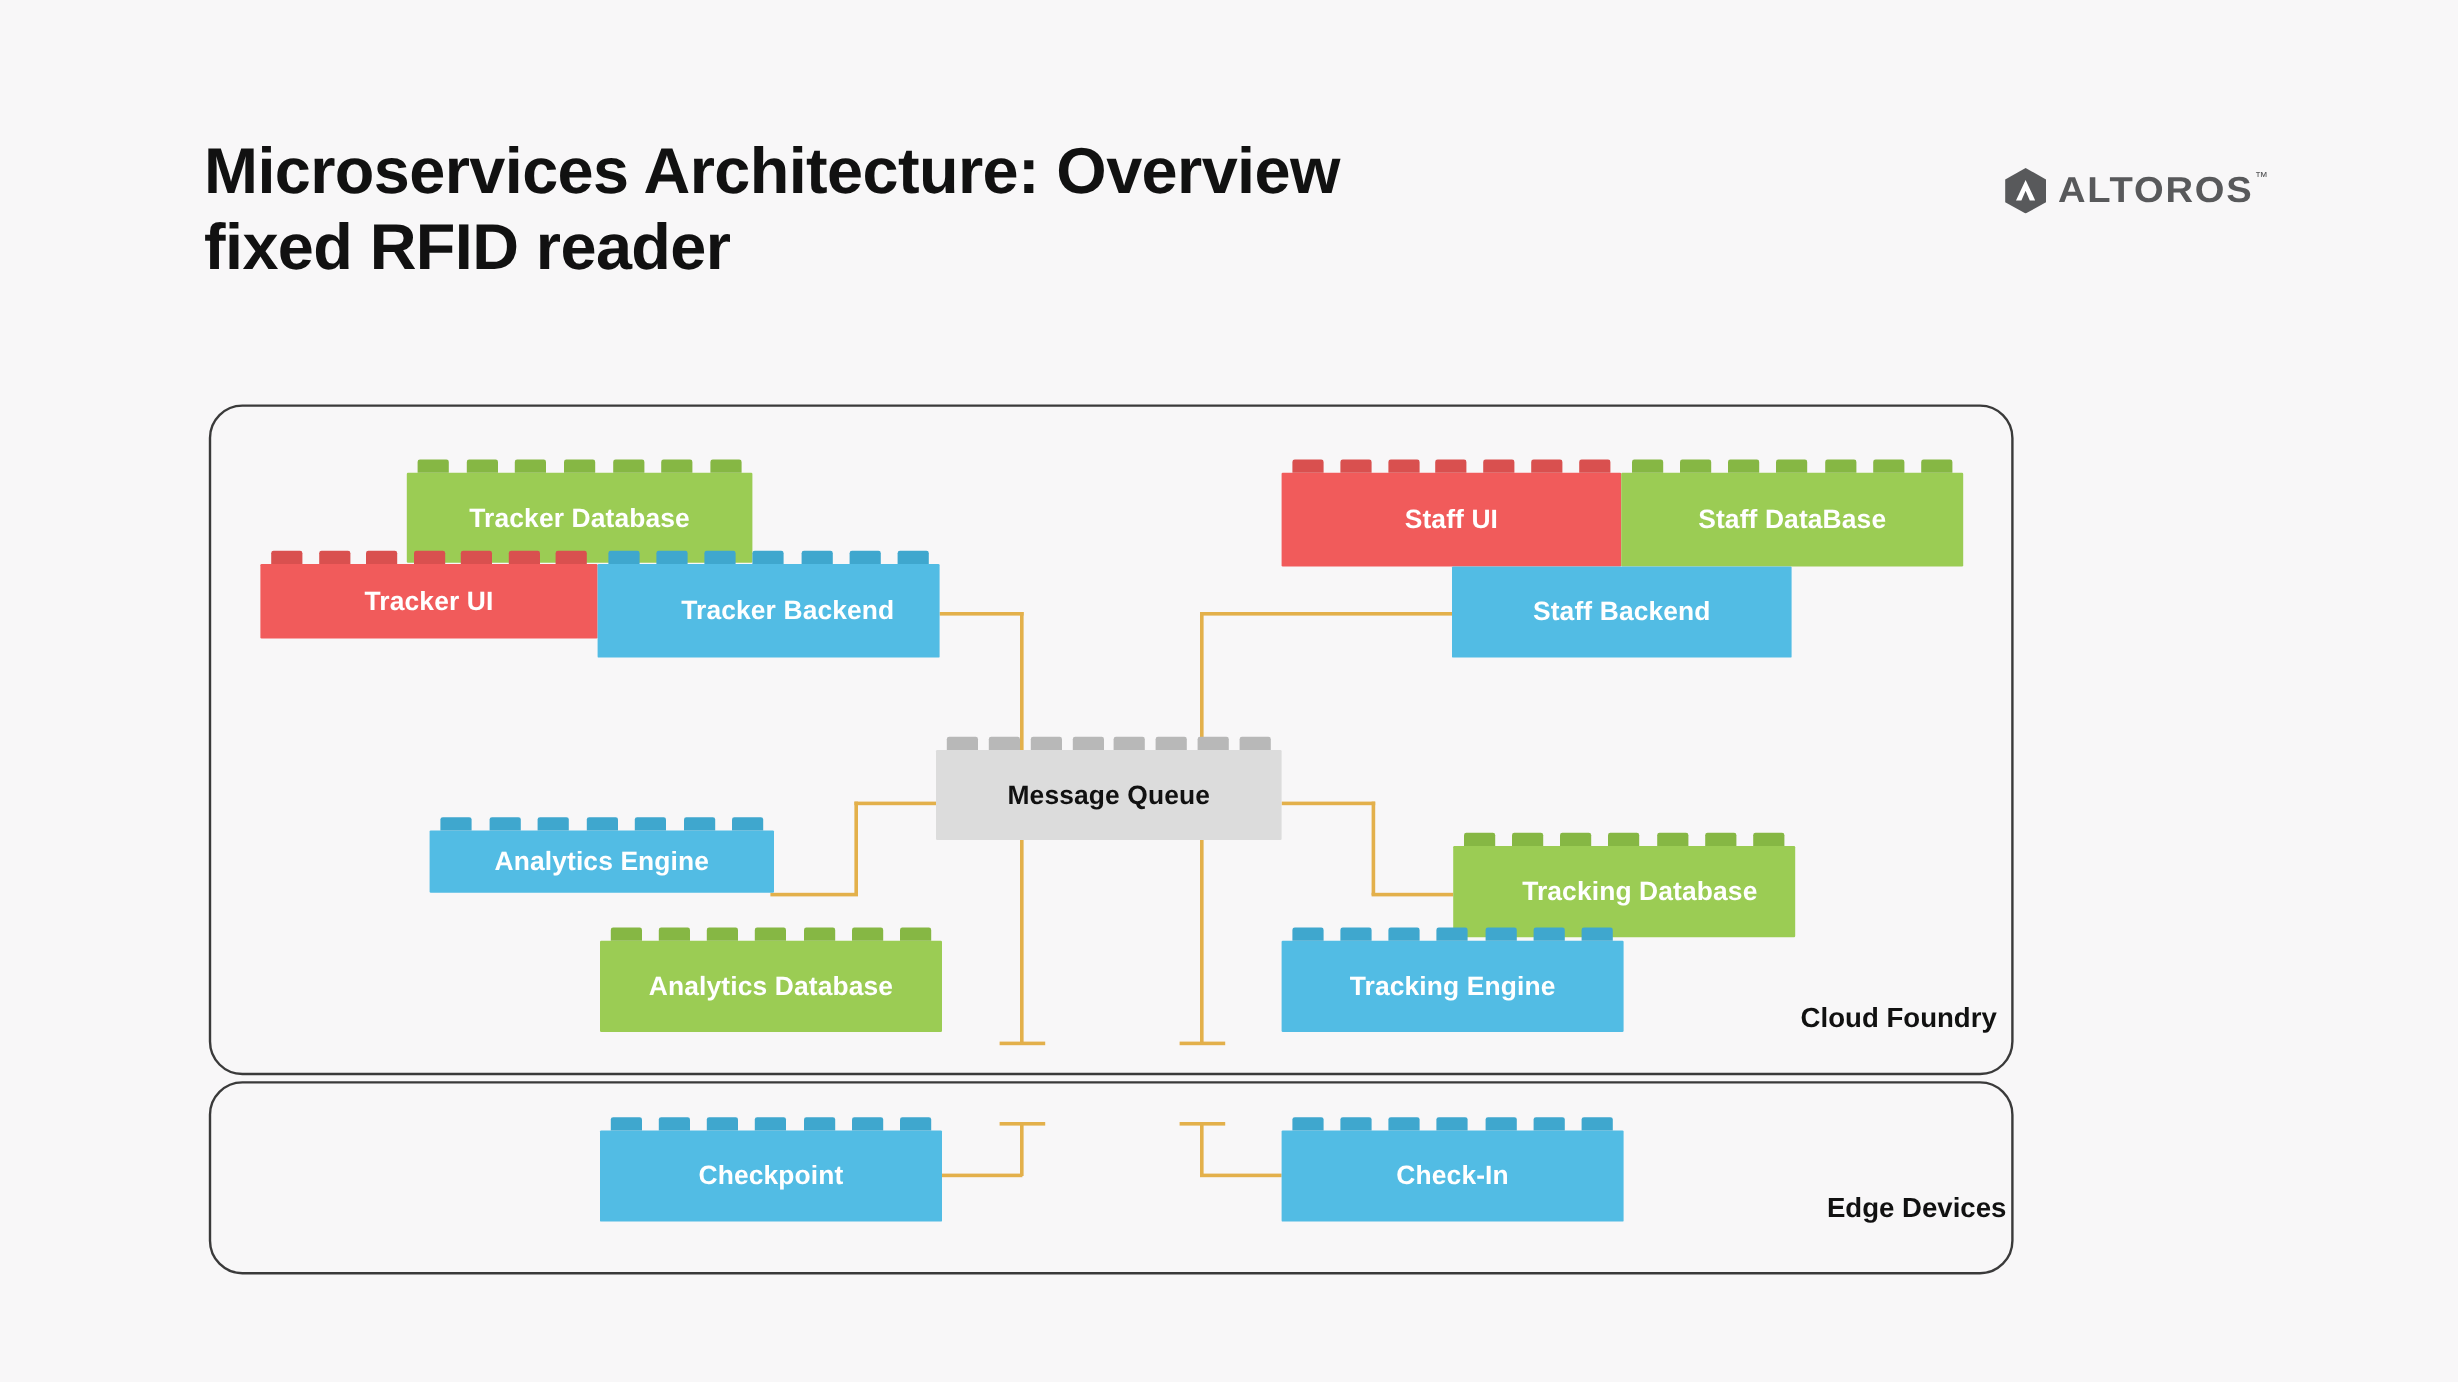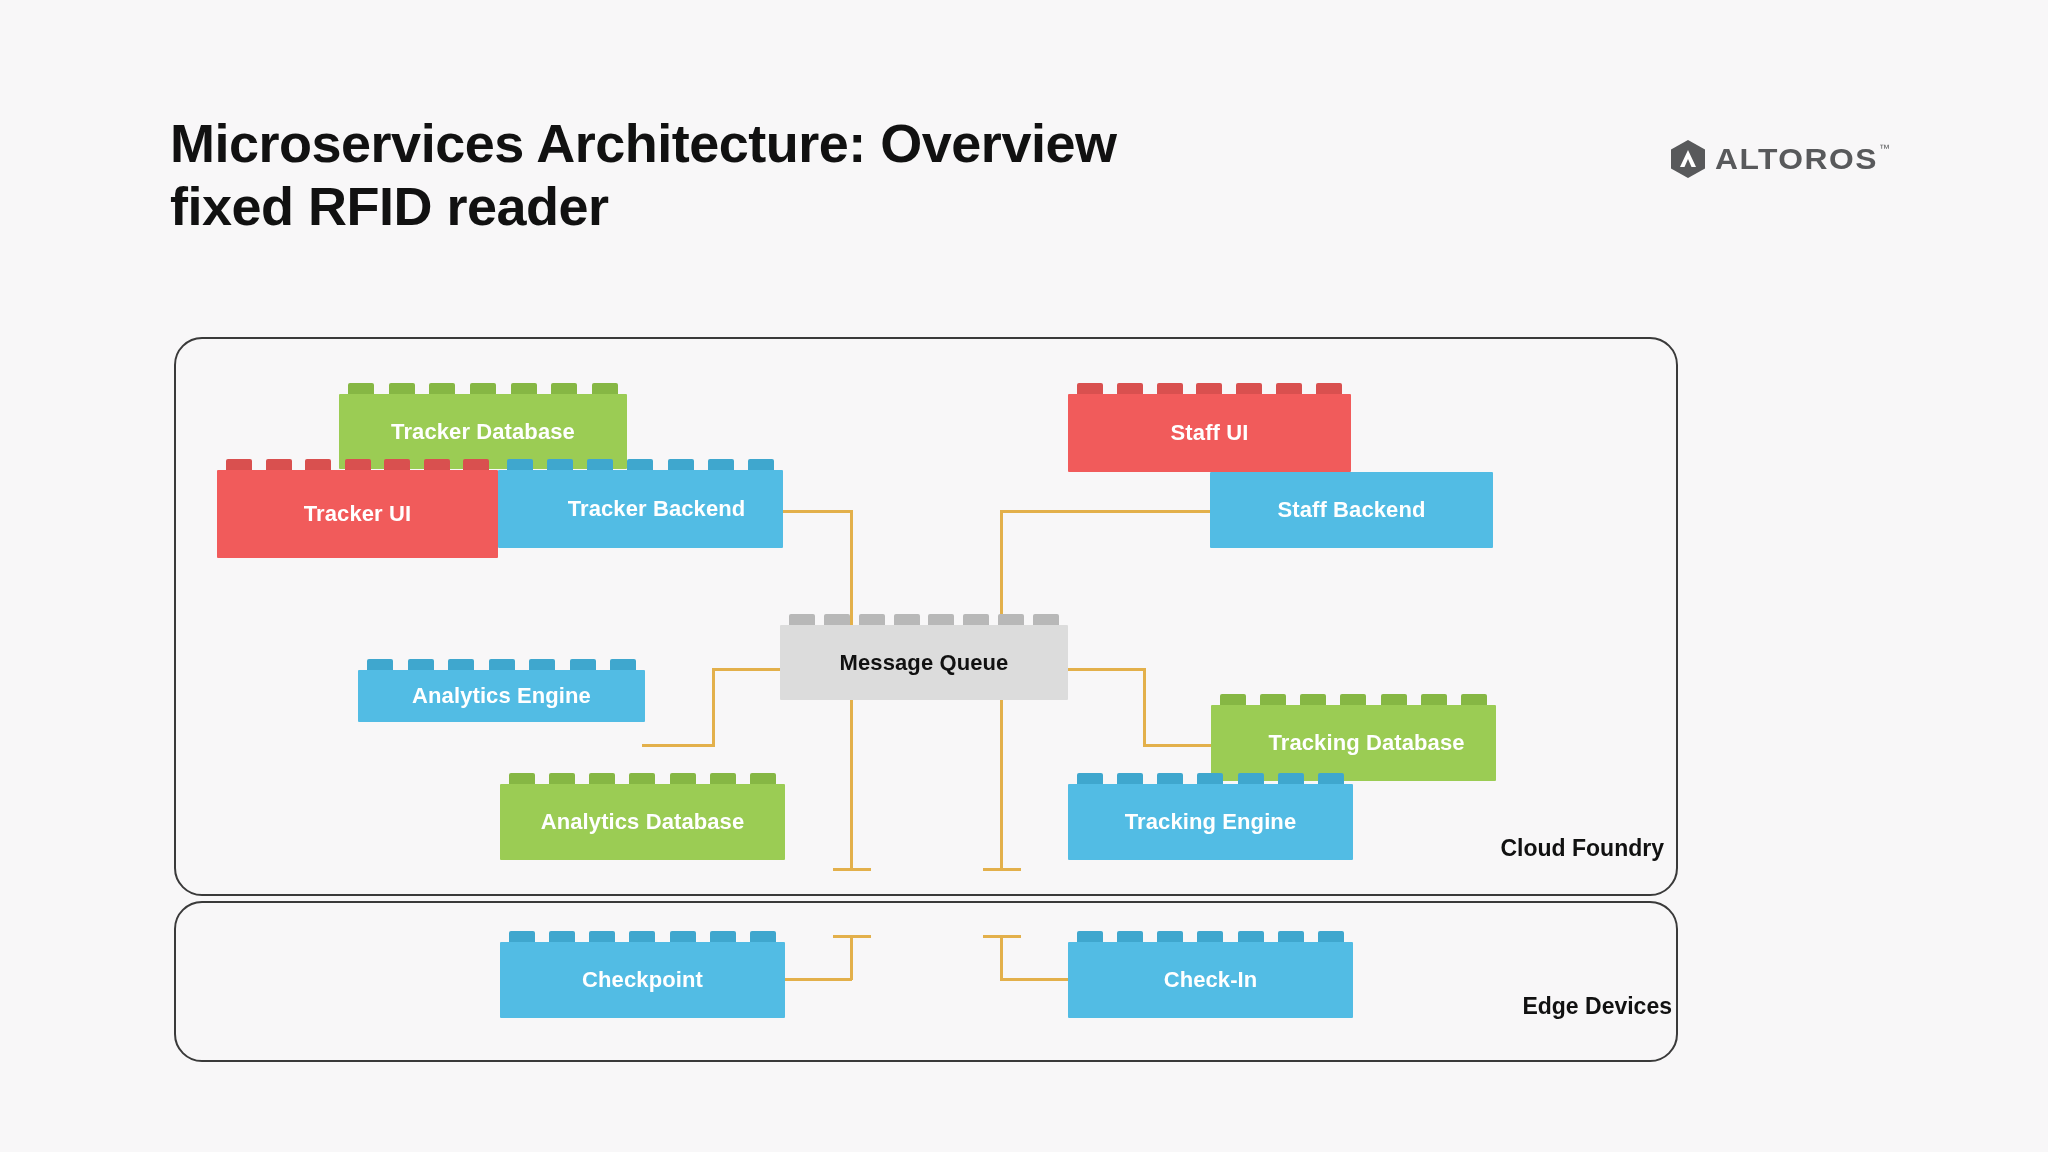--- a/index.html
+++ b/index.html
@@ -188,21 +188,21 @@
         <i class="stud"></i>
         <i class="stud"></i>
         <i class="stud"></i>
       <i class="stud"></i>
         <i class="stud"></i>
         <i class="stud"></i>
     </span>
     <span>Tracker Database</span>
   </div>
 
-  <div class="brick c-red" style="left:217px; top:470px; width:281px; height:88px;text-align:right;">
+  <div class="brick c-red" style="left:217px; top:470px; width:281px; height:62px;text-align:right;">
     <span class="studs">
       <i class="stud"></i>
         <i class="stud"></i>
         <i class="stud"></i>
         <i class="stud"></i>
       <i class="stud"></i>
         <i class="stud"></i>
         <i class="stud"></i>
     </span>
     <span>Tracker UI</span>
@@ -227,40 +227,52 @@
         <i class="stud"></i>
         <i class="stud"></i>
         <i class="stud"></i>
       <i class="stud"></i>
         <i class="stud"></i>
         <i class="stud"></i>
     </span>
     <span>Staff UI</span>
   </div>
 
+  <div class="brick c-green" style="left:1351px; top:394px; width:285px; height:78px;">
+    <span class="studs">
+      <i class="stud"></i>
+        <i class="stud"></i>
+        <i class="stud"></i>
+        <i class="stud"></i>
+      <i class="stud"></i>
+        <i class="stud"></i>
+        <i class="stud"></i>
+    </span>
+    <span>Staff DataBase</span>
+  </div>
 
   <div class="brick c-blue" style="left:1210px; top:472px; width:283px; height:76px;">
     <span>Staff Backend</span>
   </div>
 
   <div class="brick c-gray" style="left:780px; top:625px; width:288px; height:75px;">
     <span class="studs">
       <i class="stud"></i>
         <i class="stud"></i>
         <i class="stud"></i>
         <i class="stud"></i>
       <i class="stud"></i>
         <i class="stud"></i>
         <i class="stud"></i>
         <i class="stud"></i>
     </span>
     <span>Message Queue</span>
   </div>
 
-  <div class="brick c-blue" style="left:358px; top:670px; width:287px; height:52px;">
+  <div class="brick c-blue" style="left:358px; top:692px; width:287px; height:52px;">
     <span class="studs">
       <i class="stud"></i>
         <i class="stud"></i>
         <i class="stud"></i>
         <i class="stud"></i>
       <i class="stud"></i>
         <i class="stud"></i>
         <i class="stud"></i>
     </span>
     <span>Analytics Engine</span>

